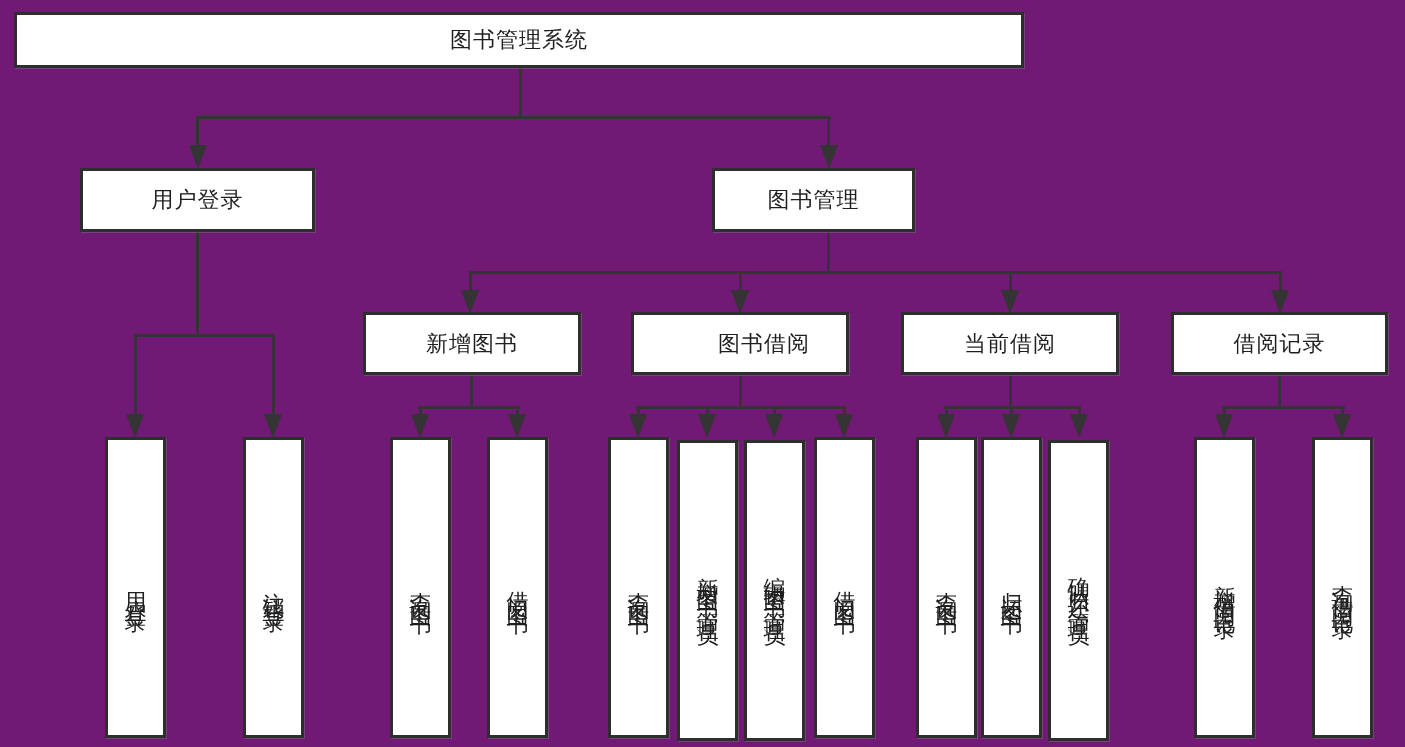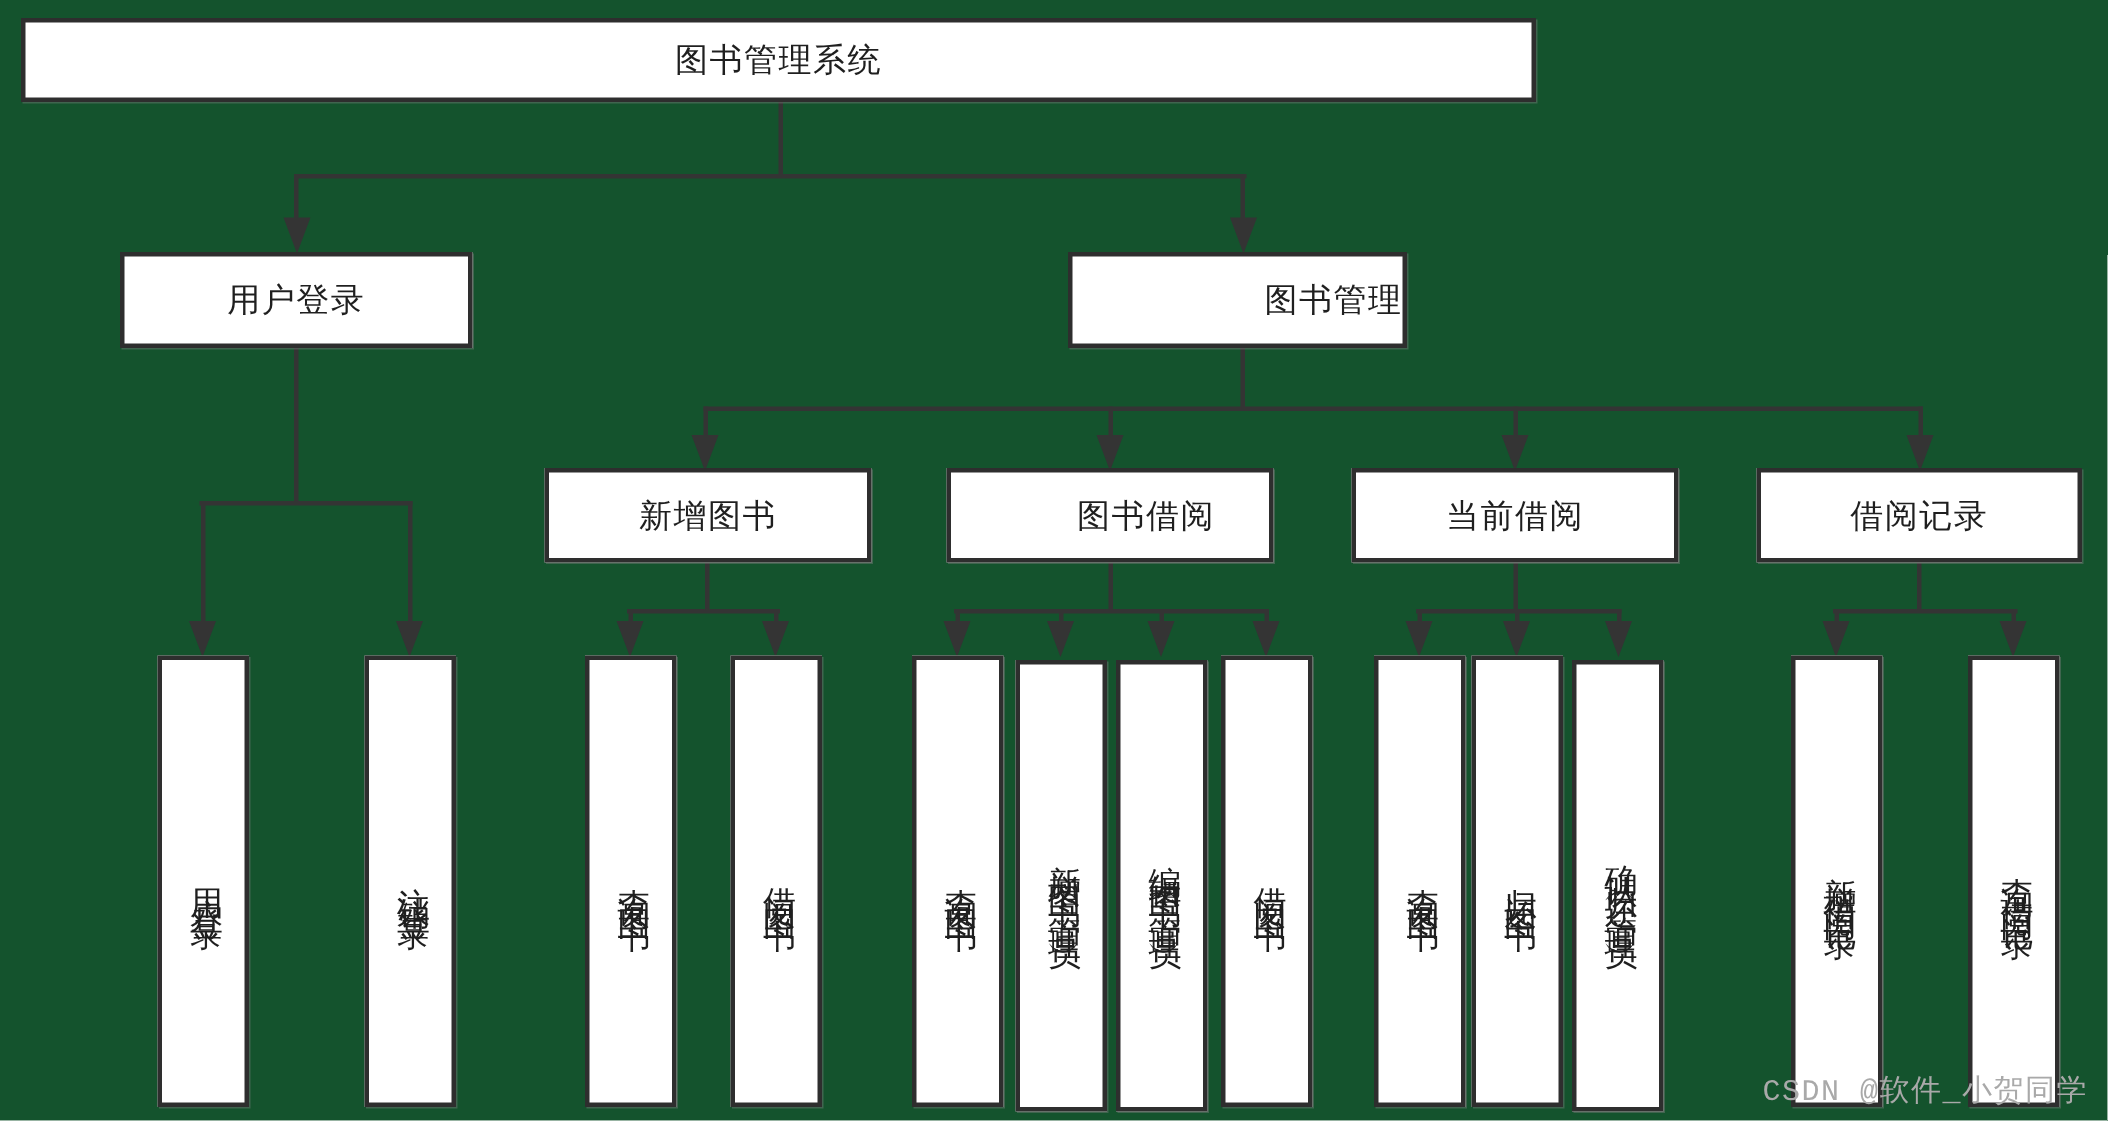--- a/index.html
+++ b/index.html
@@ -4,23 +4,23 @@
 <style>
   :root{
     --line:#343434;
     --border:#2e2e2e;
     --text:#1f1f1f;
   }
   html,body{margin:0;padding:0;background:#fff;}
   #stage{
     position:relative;
     width:1405px;height:747px;
-    background:#14532d;
+    background:#701a75;
     overflow:hidden;
-    font-family:Liberation Mono, monospace;
+    font-family:Liberation Serif, serif;
     color:var(--text);
   }
   .box{
     position:absolute;
     background:#ffffff;
     border:3px solid var(--border);
     box-sizing:border-box;
     box-shadow:1px 1px 0 rgba(130,130,130,.40);
     display:flex;align-items:center;justify-content:center;
     z-index:2;
@@ -61,21 +61,21 @@
   <div class="vline" style="left:519px;top:68px;height:50px;"></div>
   <div class="hline" style="left:196px;top:116px;width:635px;"></div>
   <div class="vline" style="left:196px;top:116px;height:32px;"></div>
   <div class="arr" style="left:189px;top:145px;"></div>
   <div class="vline" style="left:827px;top:116px;height:32px;"></div>
   <div class="arr" style="left:820px;top:145px;"></div>
 
   <div class="box hbox" style="left:80px;top:168px;width:235px;height:64px;">
     <span>用户登录</span>
   </div>
-  <div class="box hbox" style="left:712px;top:168px;width:226px;height:64px;justify-content:flex-end;">
+  <div class="box hbox" style="left:712px;top:168px;width:203px;height:64px;">
     <span>图书管理</span>
   </div>
 
   <div class="vline" style="left:196px;top:232px;height:104px;"></div>
   <div class="hline" style="left:133px;top:334px;width:142px;"></div>
   <div class="vline" style="left:134px;top:334px;height:82px;"></div>
   <div class="arr" style="left:126px;top:414px;"></div>
   <div class="vline" style="left:272px;top:334px;height:82px;"></div>
   <div class="arr" style="left:264px;top:414px;"></div>
 
@@ -174,15 +174,14 @@
     <span class="vtext">确认归还（管理员）</span>
   </div>
 
   <div class="box leaf" style="left:1194px;">
     <span class="vtext">新增借阅记录</span>
   </div>
   <div class="box leaf" style="left:1312px;">
     <span class="vtext">查询借阅记录</span>
   </div>
 
-  <div id="watermark">CSDN @软件_小贺同学</div>
 
 </div>
 
 </body></html>

